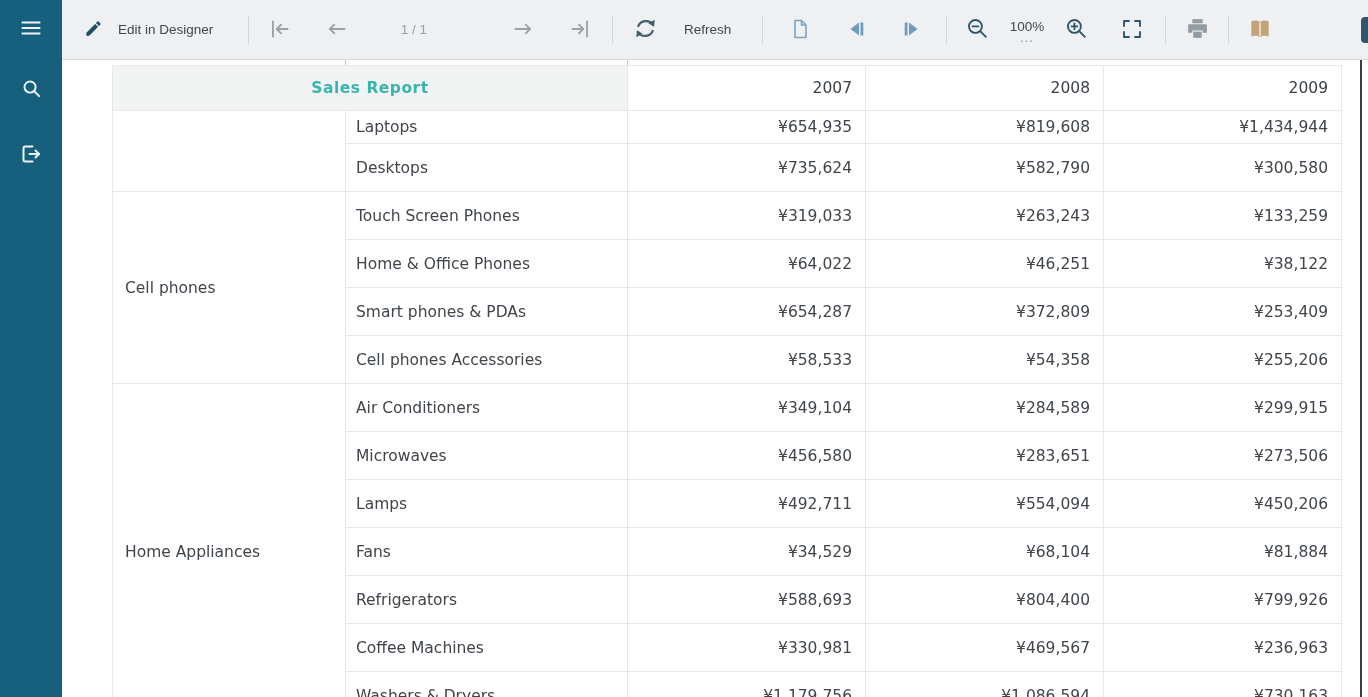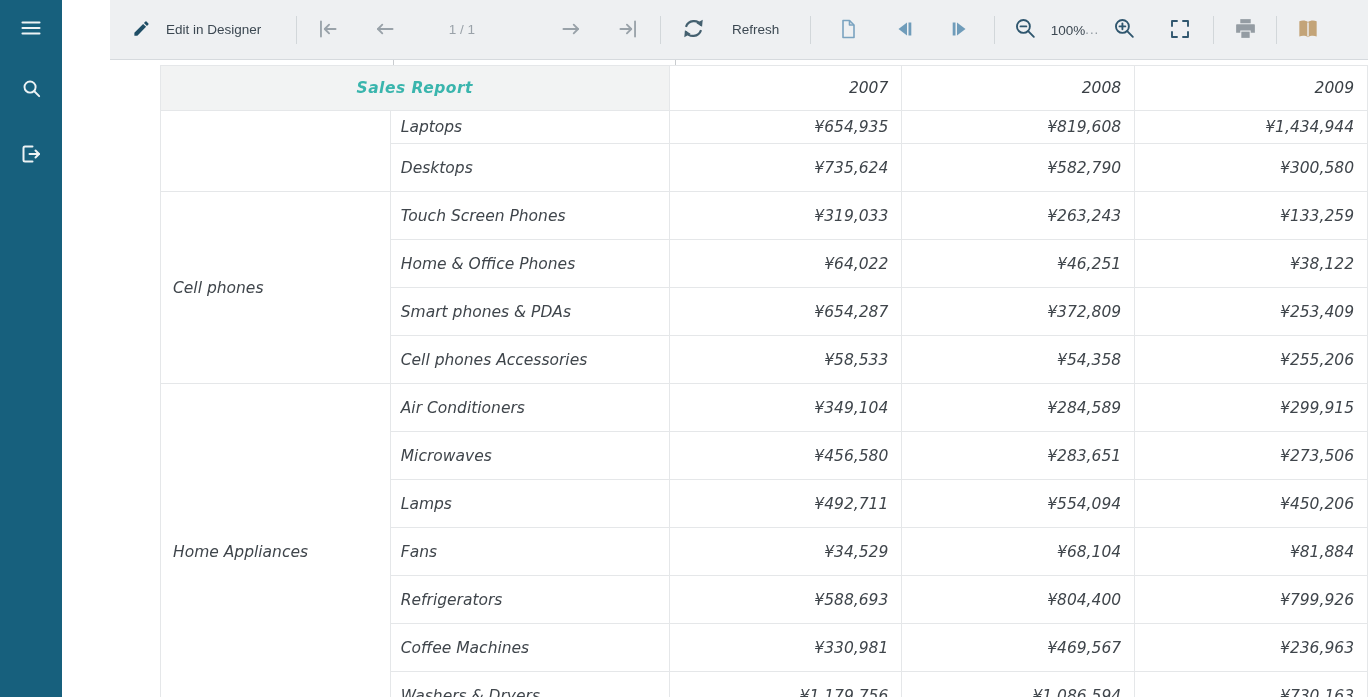--- a/index.html
+++ b/index.html
@@ -7,50 +7,50 @@
               font-family:"Liberation Sans", sans-serif; }
   .app { display:flex; width:1368px; height:697px; }
 
   
   .sidebar { width:62px; background:#17607d; position:relative; flex:0 0 62px; }
   .side-btn { position:absolute; left:0; width:62px; height:44px;
               display:flex; align-items:center; justify-content:center;
               background:none; border:none; cursor:pointer; }
 
   
-  .main { flex:1; display:flex; flex-direction:column; min-width:0;padding-left:48px; }
+  .main { flex:1; display:flex; flex-direction:column; min-width:0; }
 
   
   .toolbar { position:relative; height:60px; background:#eef0f2;
              border-bottom:1px solid #d6dade; flex:0 0 60px; }
   .tb-btn { position:absolute; top:12px; width:36px; height:36px;
             display:flex; align-items:center; justify-content:center;
             background:none; border:none; cursor:pointer; }
   .tb-label { position:absolute; top:0; height:59px; display:flex; align-items:center;
               font-size:13.5px; color:#3c4852; white-space:nowrap; }
   .tb-sep { position:absolute; top:16px; width:1px; height:28px; background:#d2d7da; }
   .page-indicator { position:absolute; left:312px; top:0; width:80px; height:59px;
                     display:flex; align-items:center; justify-content:center;
                     font-size:13.5px; color:#9aa2a9; }
   .zoom-box { position:absolute; left:935px; top:6px; width:60px; height:48px;
-              display:flex; align-items:center; justify-content:center;
+              display:flex; flex-direction:column; align-items:center; justify-content:center;
               background:none; border:none; cursor:pointer; }
   .zoom-box .pct { font-size:13.5px; color:#3c4852; }
   .zoom-box .dots { font-size:13px; color:#8d969d; line-height:8px; letter-spacing:1px; }
   .partial-icon { position:absolute; left:1299px; top:17px; width:12px; height:26px;
                   background:#2f566e; border-radius:4px 0 0 4px; border:none; }
 
   
   .content { position:relative; flex:1; background:#fff; overflow:hidden; }
   .sliver { height:5px; margin-left:50px; width:1229px; position:relative; }
   .sliver .vmark { position:absolute; top:0; width:1px; height:5px; background:#c9cccf; }
 
   table.report { border-collapse:collapse; table-layout:fixed; margin-left:50px;
                  font-family:"DejaVu Sans", sans-serif; color:#3f454b; }
-  table.report td { border:1px solid #e5e7e9; font-size:15.5px; overflow:hidden; white-space:nowrap;font-style:italic; }
+  table.report td { border:1px solid #e5e7e9; font-size:15.5px; overflow:hidden; white-space:nowrap; }
   td.title-cell { background:#f2f3f3; text-align:center; color:#3ab5ad;
                   font-size:28px; font-weight:600; height:45px; letter-spacing:.5px; }
   td.year-cell { text-align:right; padding-right:13px; font-size:16.5px; color:#3a4046; }
   td.product-cell { padding-left:10px; }
   td.value-cell { text-align:right; padding-right:13px; }
   td.category-cell { padding-left:12px; vertical-align:middle; }
   tr.row { height:48px; }
   tr.row-cut { height:33px; }
   .page-edge-line { position:absolute; left:1298px; top:0; width:2px; height:100%;
                     background:#3d3d3d; }

